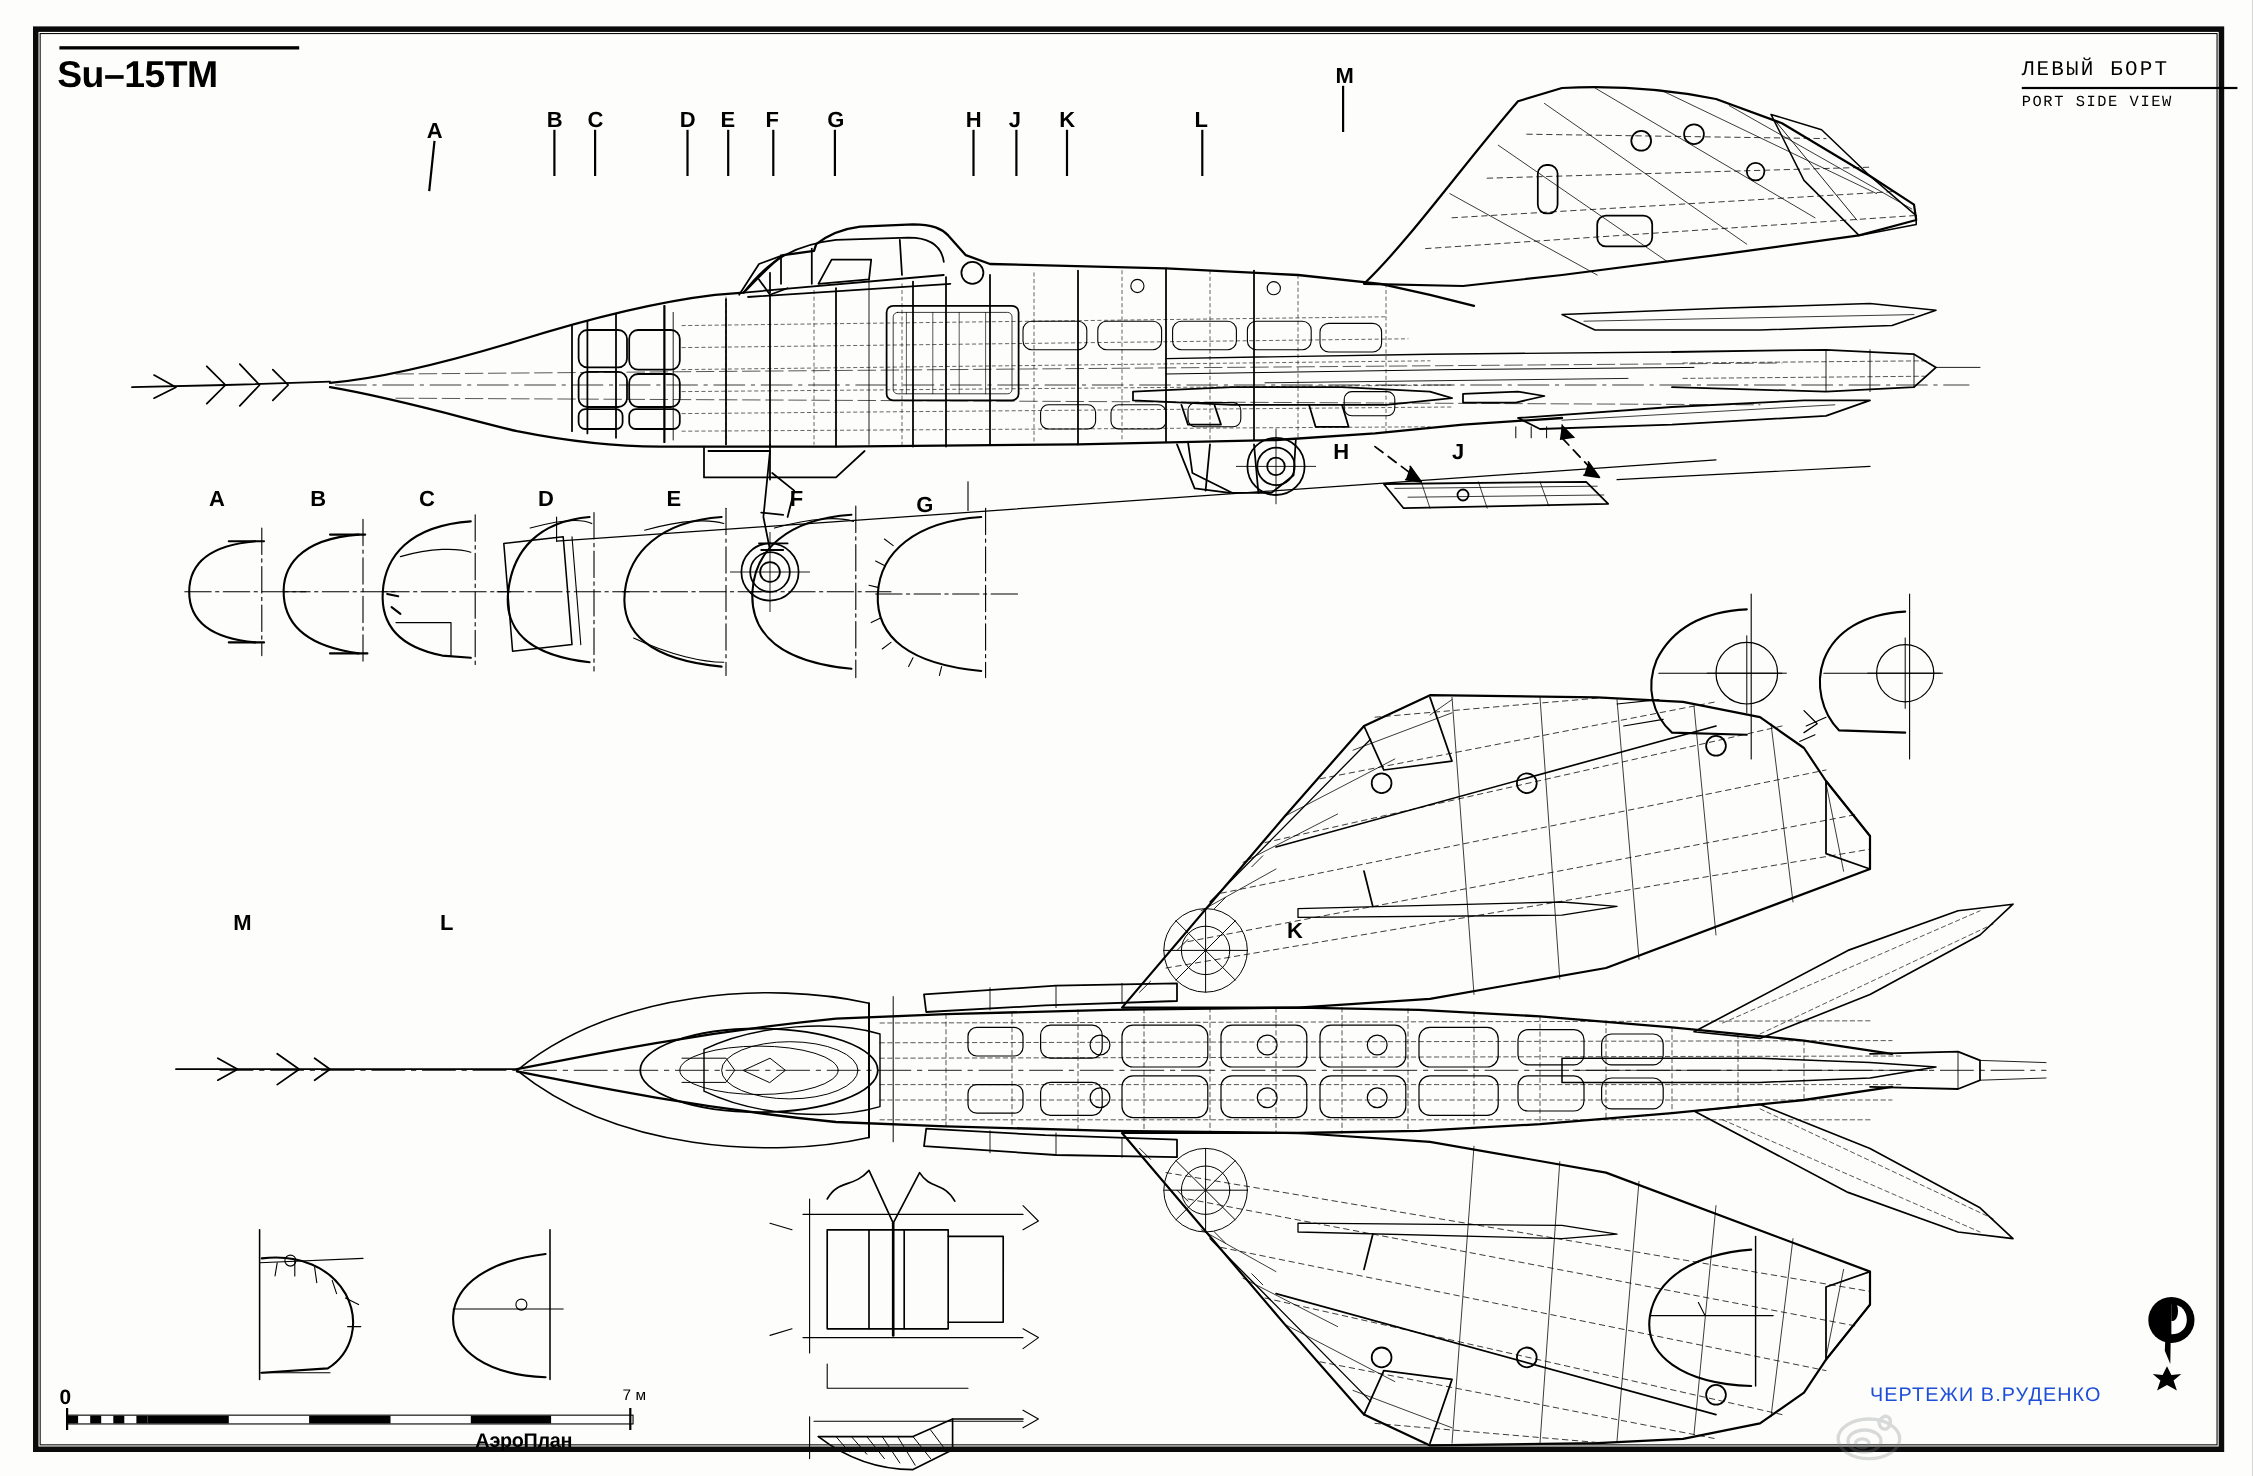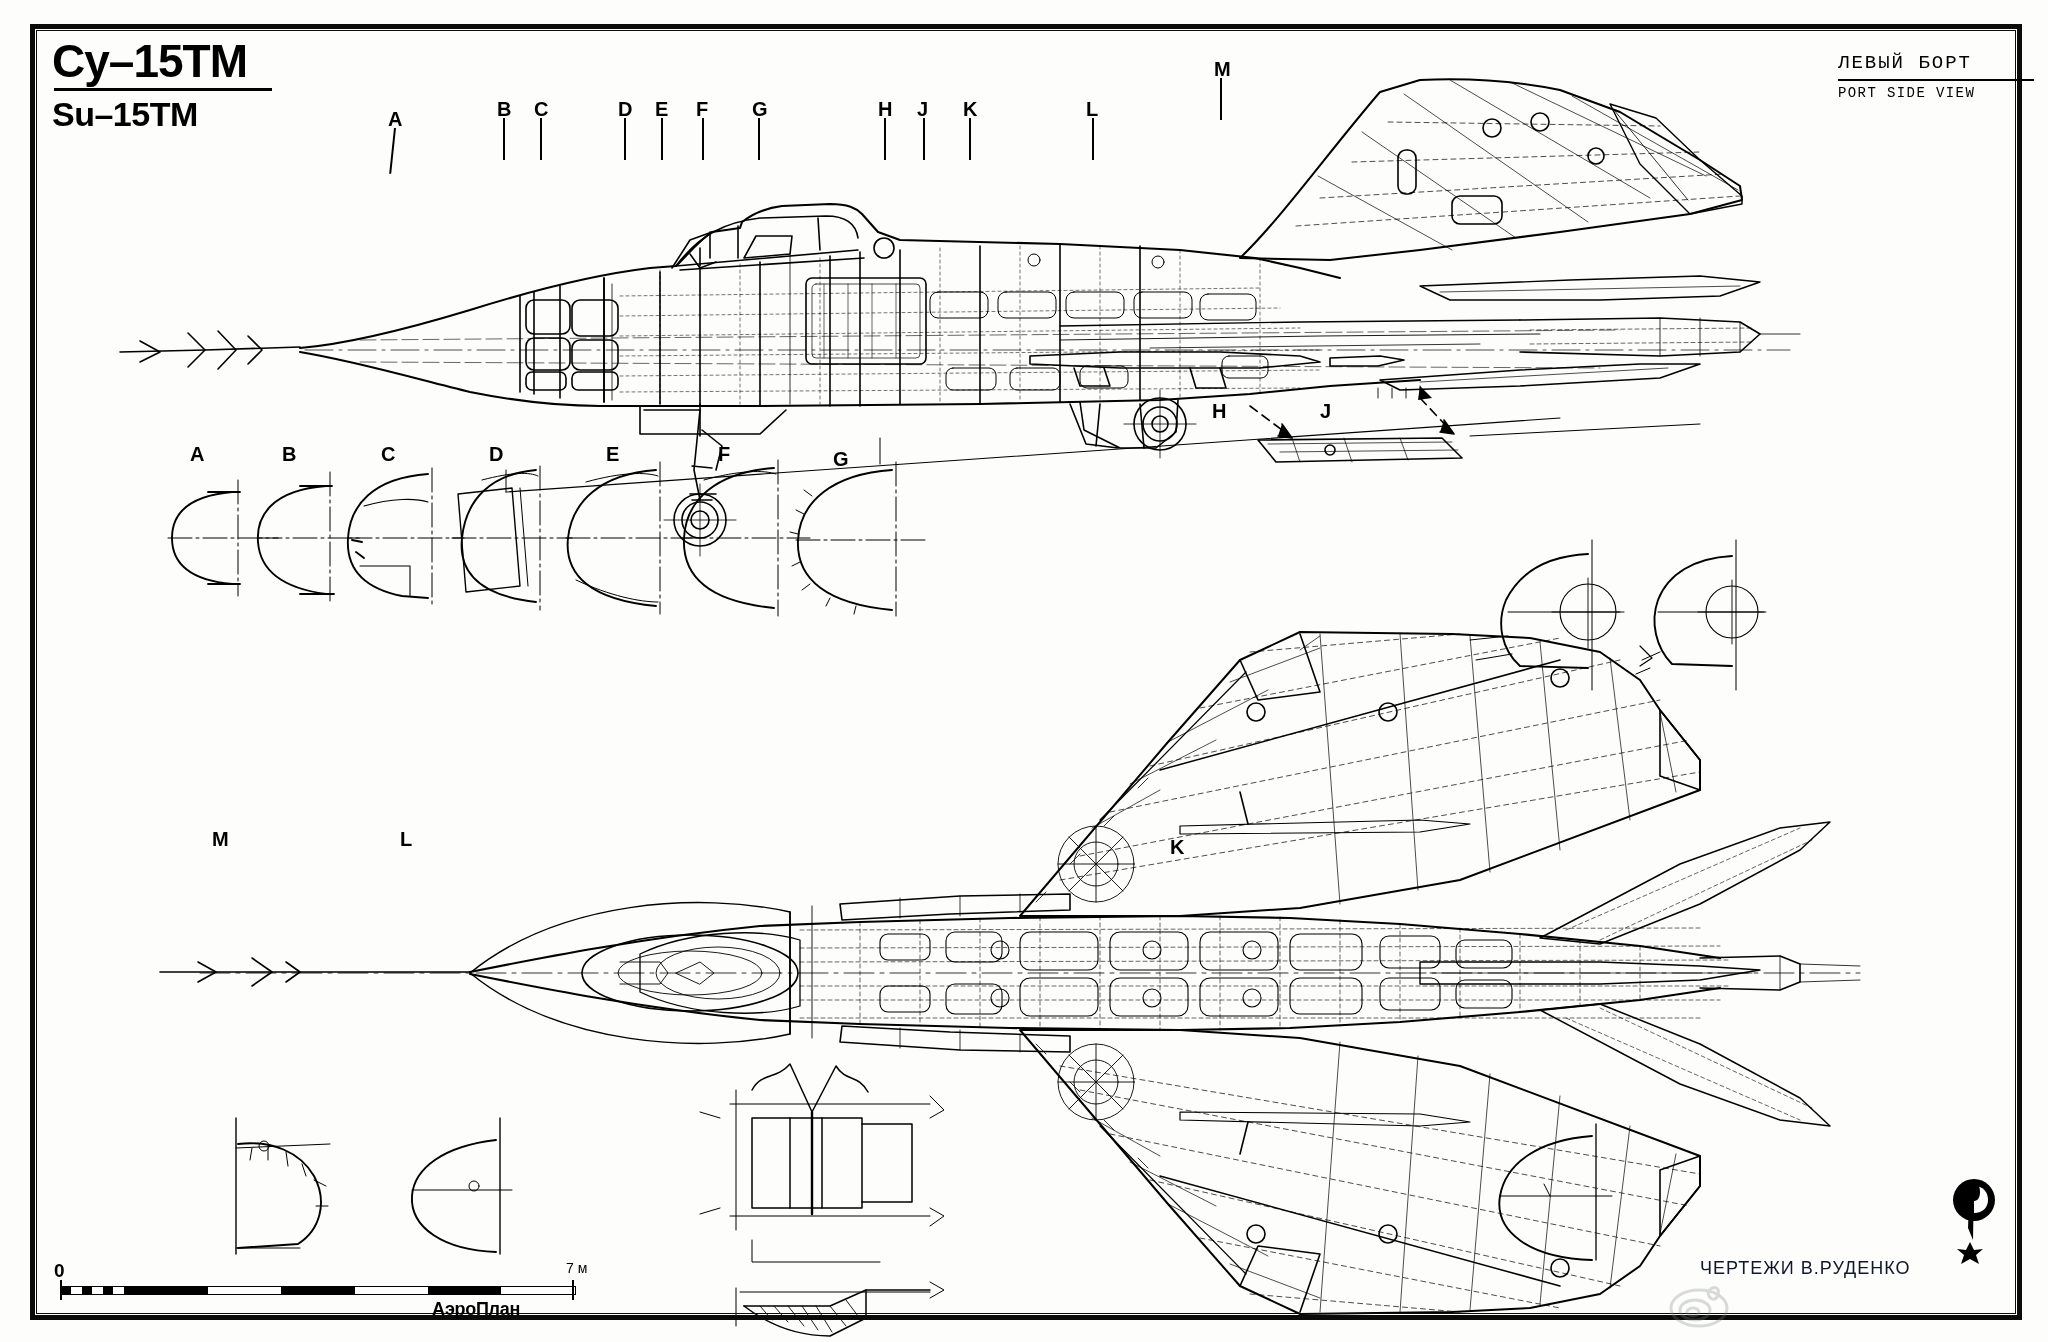--- a/index.html
+++ b/index.html
@@ -50,21 +50,21 @@
   
   #scalebar{position:absolute;left:52px;top:1272px;width:540px;height:40px;}
   #scalebar .bar{position:absolute;left:8px;top:14px;width:516px;height:9px;border:1px solid #000;box-sizing:border-box;background:#fff;}
   #scalebar .seg{position:absolute;top:0;height:100%;background:#000;}
   #scalebar .tickv{position:absolute;top:8px;width:2px;height:20px;background:#000;}
   #scalebar .lbl0{position:absolute;left:2px;top:-12px;font-size:19px;font-weight:bold;}
   #scalebar .lbl7{position:absolute;left:514px;top:-12px;font-size:14px;font-weight:normal;}
   #scalebar .brand{position:absolute;left:380px;top:27px;font-size:18px;font-weight:bold;letter-spacing:-0.3px;text-align:right;}
 
   
-  #credits{position:absolute;left:1700px;top:1258px;font-size:18px;letter-spacing:1px;font-weight:500;color:#0f172a;}
+  #credits{position:absolute;left:1700px;top:1258px;font-size:18px;letter-spacing:1px;font-weight:500;color:#1d4ed8;}
   #logo{position:absolute;left:1940px;top:1178px;width:60px;height:95px;}
   #watermark{
     position:absolute;left:1735px;top:1272px;font-size:48px;color:rgba(120,125,130,.30);
     font-weight:bold;letter-spacing:-1px;pointer-events:none;
   }
   #wm-mark{position:absolute;left:1668px;top:1274px;width:62px;height:62px;opacity:.28;}
 </style>
 </head>
 <body>
 
@@ -675,21 +675,20 @@
       </g>
       <path d="M866 1318 L930 1318" stroke-width="1"></path>
       <path d="M930 1282 L944 1290 L930 1298" stroke-width="1"></path>
     </g>
   </svg>
 
   <div id="frame"></div>
   <div id="frame2"></div>
 
   <div id="title-block">
-    <div id="title-ru">Cy–15TM</div>
     <div id="title-rule"></div>
     <div id="title-en">Su–15TM</div>
   </div>
 
   <div class="caption" style="left:1838px;top:52px;width:196px;font-family:Liberation Mono, monospace;">
     <div class="ru">ЛЕВЫЙ  БОРТ</div>
     <div class="rule"></div>
     <div class="en">PORT SIDE VIEW</div>
   </div>
 

